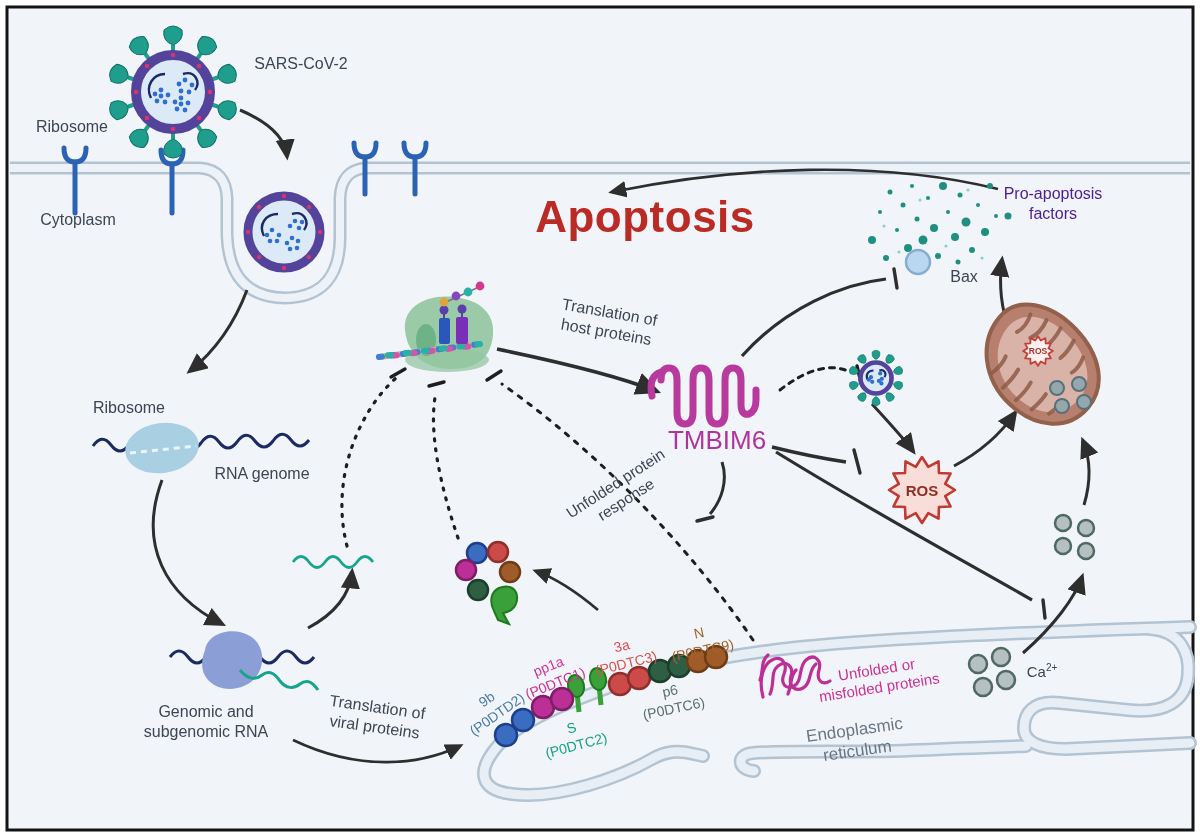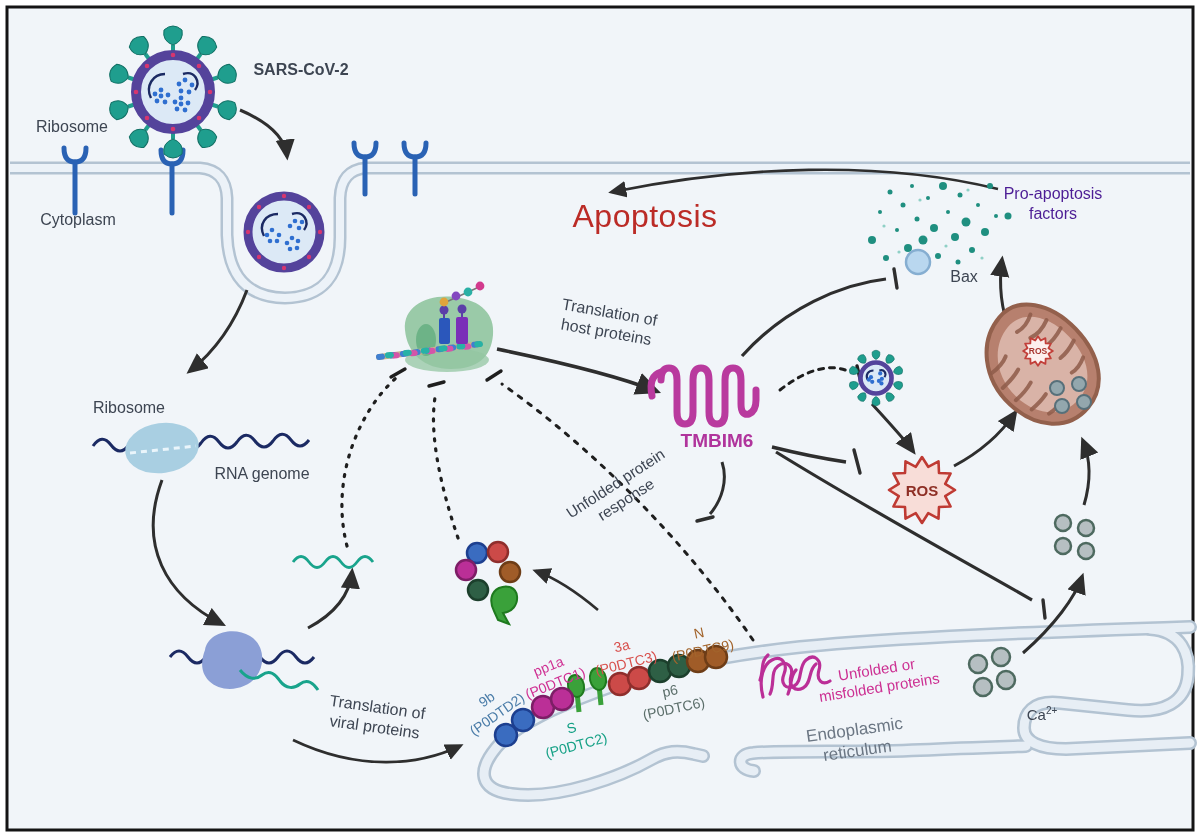--- a/index.html
+++ b/index.html
@@ -6,29 +6,29 @@
   #stage{position:relative;width:1200px;height:837px;background:#ffffff;
          font-family:"Liberation Sans",sans-serif;overflow:hidden;}
   #art{position:absolute;left:0;top:0;}
   .lbl{position:absolute;transform:translate(-50%,-50%);white-space:pre-line;
        text-align:center;line-height:1.22;color:#3d4552;font-size:16px;}
   .rot8{transform:translate(-50%,-50%) rotate(8deg);}
   .rot10{transform:translate(-50%,-50%) rotate(10deg);}
   .rotm33{transform:translate(-50%,-50%) rotate(-33deg);}
   .rotm9{transform:translate(-50%,-50%) rotate(-9deg);}
   .rotm8{transform:translate(-50%,-50%) rotate(-8deg);}
-  .apop{font-size:32px;font-weight:normal;color:#bb2b26;letter-spacing:.5px;}
-  .tmb{font-size:19px;color:#b0349c;font-weight:bold;}
+  .apop{font-size:44px;font-weight:bold;color:#bb2b26;letter-spacing:.5px;}
+  .tmb{font-size:26px;color:#b0349c;}
   .teal{color:#4c1d95;}
   .gray{color:#6b7683;font-size:17px;}
   .mag{color:#cc2f92;font-size:15px;}
   .upr{font-size:15.5px;}
   .ros{font-size:15px;font-weight:bold;color:#8e2f25;}
   .rossm{font-size:8.5px;font-weight:bold;color:#a6352e;}
-  .ca{font-size:15px;color:#3d4552;margin-top:43px;}
+  .ca{font-size:15px;color:#3d4552;}
   .chain-lbl{position:absolute;font-size:14px;line-height:1.25;text-align:center;}
   .chain-lbl span{display:block;}
   .c-9b{color:#4a7ca8;transform:translate(-50%,-50%) rotate(-35deg);}
   .c-pp1a{color:#cf3093;transform:translate(-50%,-50%) rotate(-22deg);}
   .c-s{color:#16a186;transform:translate(-50%,-50%) rotate(-15deg);}
   .c-3a{color:#d8504d;transform:translate(-50%,-50%) rotate(-14deg);}
   .c-p6{color:#5b6e6a;transform:translate(-50%,-50%) rotate(-12deg);}
   .c-n{color:#a2642c;transform:translate(-50%,-50%) rotate(-12deg);}
 </style>
 </head>
@@ -442,25 +442,27 @@
     <circle cx="716" cy="657" r="11" fill="#a05c28" stroke="#6e3d17"></circle>
   </g>
 
   <g fill="none" stroke="#bb2f97" stroke-width="3.2" stroke-linecap="round">
     <path d="M 763,697 C 758,678 764,664 772,660 C 782,655 788,664 784,674 C 780,684 786,690 794,686 C 803,681 798,667 806,660 C 814,653 822,660 819,670 C 816,680 822,686 830,681"></path>
     <path d="M 770,694 C 775,684 770,672 778,666 C 786,660 794,666 791,676 C 788,686 795,692 803,688 C 812,683 808,670 816,664"></path>
     <path d="M 760,680 C 764,670 760,662 768,655 M 788,694 C 792,684 790,676 796,670"></path>
   </g>
 </svg>
 
-<div class="lbl" style="left:301px;top:70px;font-weight:bold;">SARS-CoV-2</div>
+<div class="lbl" style="left:301px;top:64px;">SARS-CoV-2</div>
 <div class="lbl" style="left:72px;top:127px;">Ribosome</div>
 <div class="lbl" style="left:78px;top:220px;">Cytoplasm</div>
 <div class="lbl" style="left:129px;top:408px;">Ribosome</div>
 <div class="lbl" style="left:262px;top:474px;">RNA genome</div>
+<div class="lbl" style="left:206px;top:722px;">Genomic and
+subgenomic RNA</div>
 <div class="lbl rot8" style="left:376px;top:717px;">Translation of
 viral proteins</div>
 <div class="lbl rot10" style="left:608px;top:322px;">Translation of
 host proteins</div>
 <div class="lbl tmb" style="left:717px;top:441px;">TMBIM6</div>
 <div class="lbl rotm33 upr" style="left:621px;top:492px;">Unfolded protein
 response</div>
 <div class="lbl apop" style="left:645px;top:217px;">Apoptosis</div>
 <div class="lbl teal" style="left:1053px;top:204px;">Pro-apoptosis
 factors</div>

